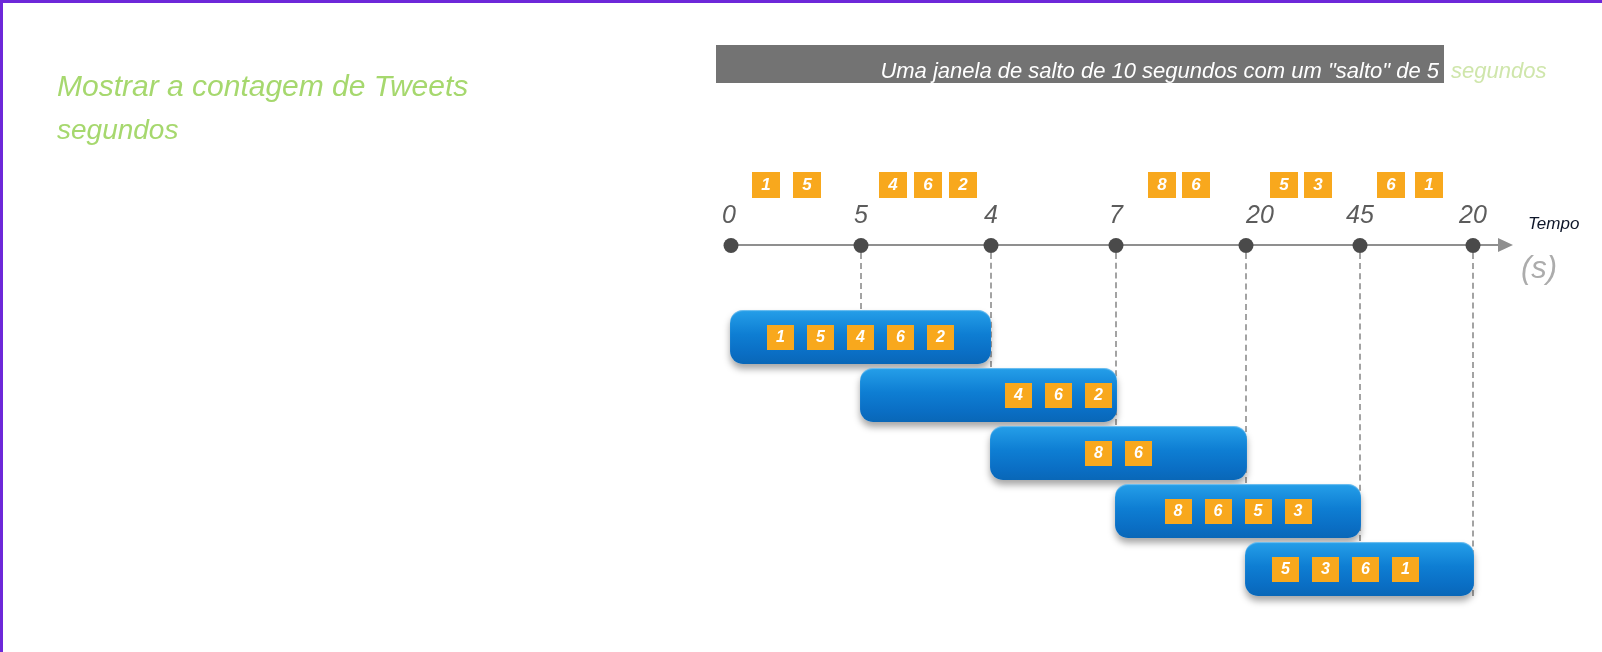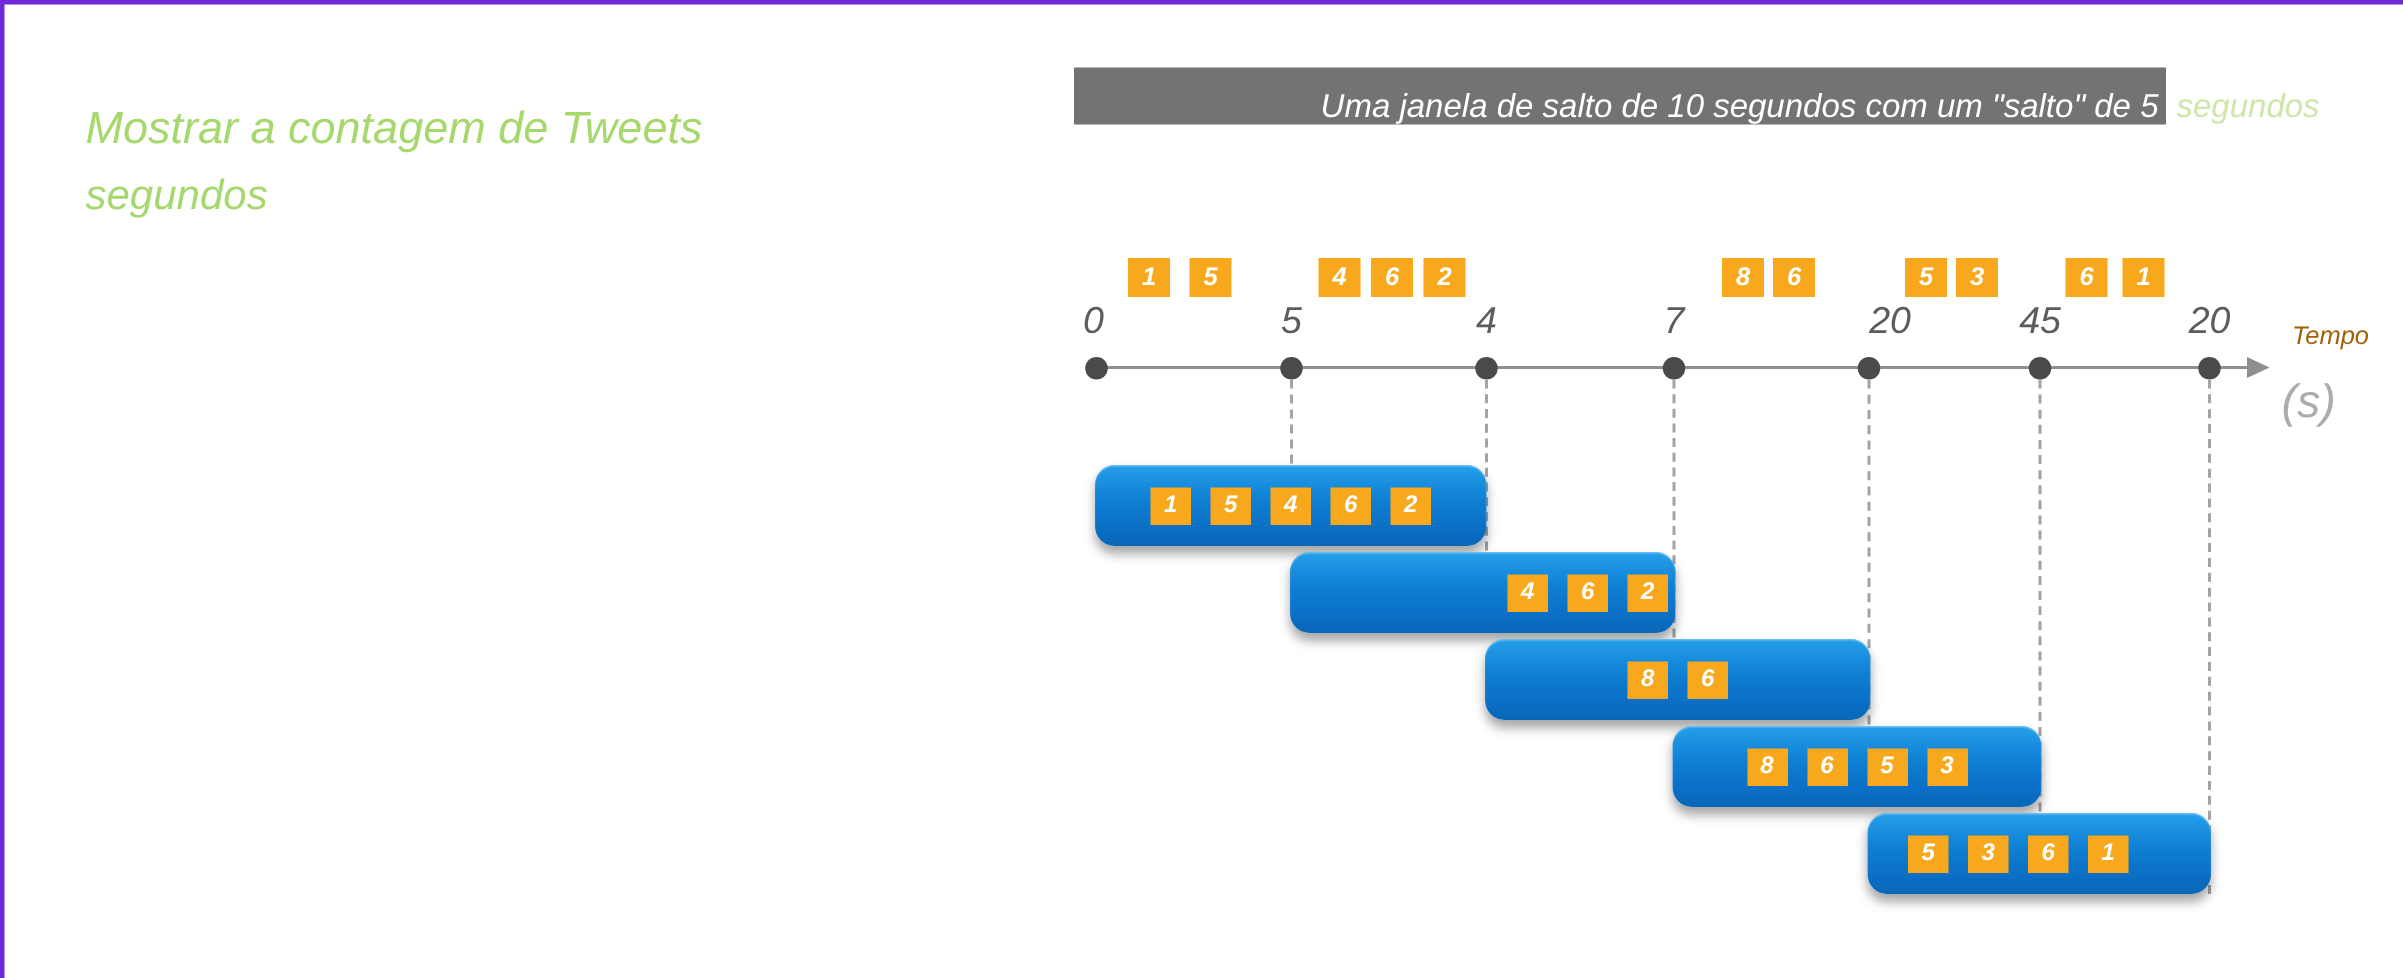--- a/index.html
+++ b/index.html
@@ -25,21 +25,21 @@
     white-space:nowrap;color:#cfe6ab;font-size:22px;
   }
   
   .axis-line{position:absolute;left:727px;top:241px;width:770px;height:2px;background:#8f8f8f;}
   .arrowhead{position:absolute;left:1495px;top:235px;width:0;height:0;
     border-left:15px solid #8f8f8f;border-top:7px solid transparent;border-bottom:7px solid transparent;}
   .tick-label{position:absolute;top:197px;transform:translateX(-50%);
     font-size:25px;color:#5c5c5c;font-weight:400;}
   .tick-dot{position:absolute;top:235px;width:15px;height:15px;border-radius:50%;
     background:#4a4a4a;transform:translateX(-50%);}
-  .axis-caption{position:absolute;left:1525px;top:211px;font-size:17px;color:#a16207;}
+  .axis-caption{position:absolute;left:1525px;top:211px;font-size:17px;color:#0f172a;}
   .axis-unit{position:absolute;left:1518px;top:247px;font-size:31px;color:#acacac;font-weight:300;}
   
   .egroup{position:absolute;top:169px;display:flex;}
   .echip{width:28px;height:26px;background:#f8a81d;color:#fff;font-size:17px;font-weight:600;
     display:flex;align-items:center;justify-content:center;}
   .g1{gap:13px;} .g2{gap:7px;} .g3{gap:6px;} .g4{gap:6px;} .g5{gap:10px;}
   
   .dash{position:absolute;top:250px;width:0;border-left:2px dashed #a3a3a3;}
   
   .hwindow{position:absolute;height:54px;border-radius:13px;

